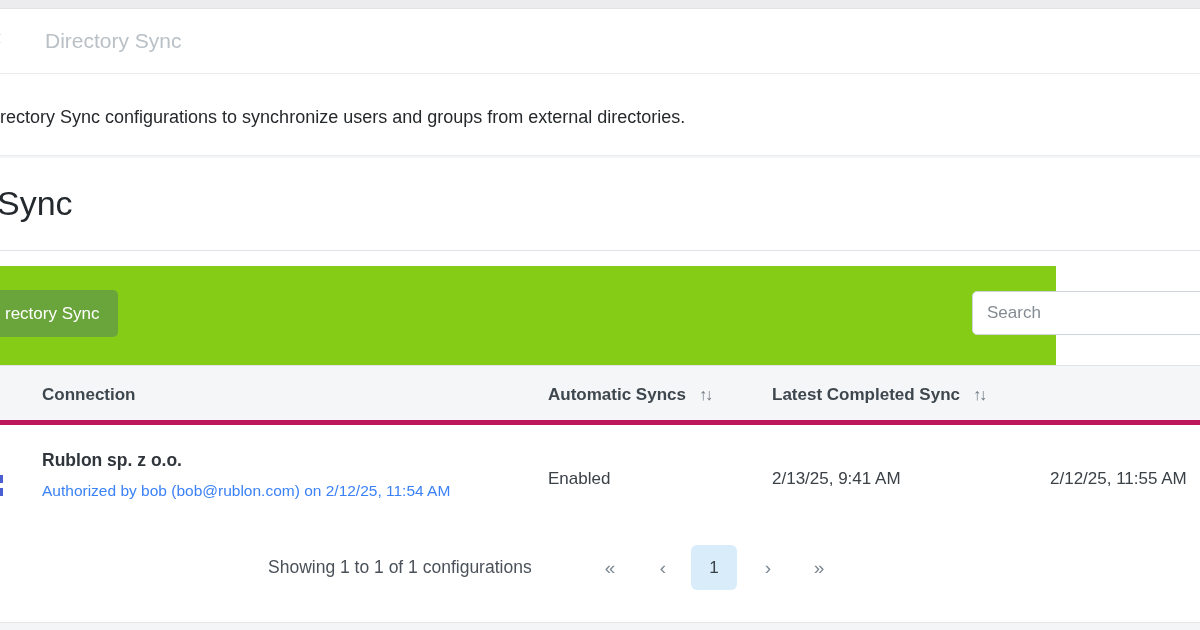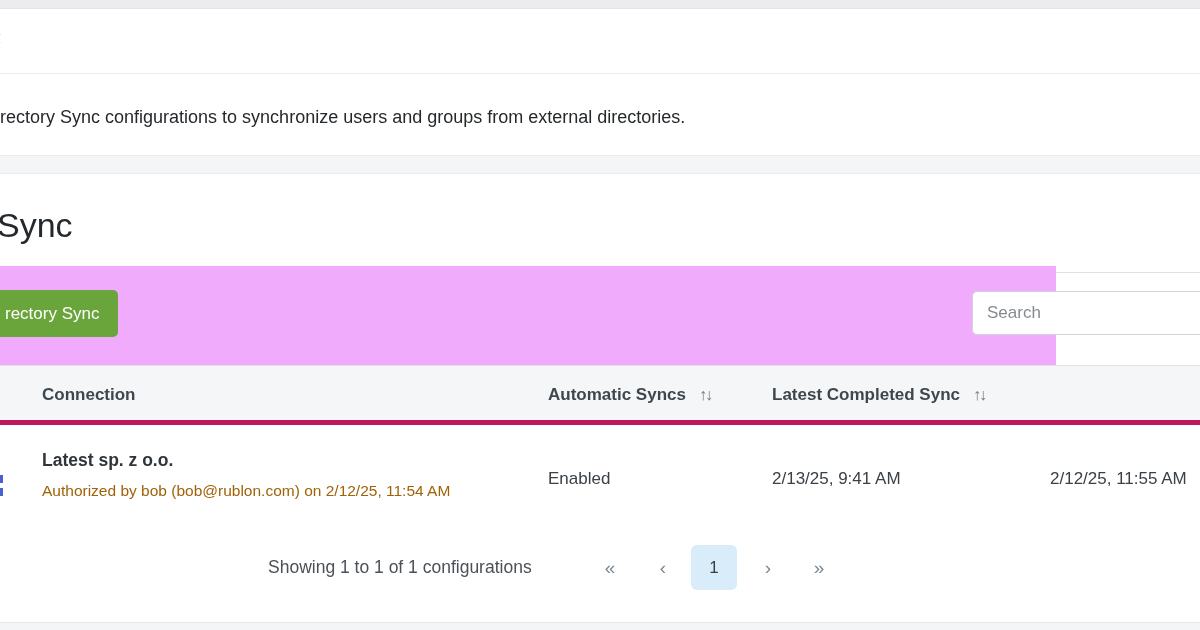--- a/index.html
+++ b/index.html
@@ -21,25 +21,25 @@
   .breadcrumb-label{position:absolute;left:45px;top:0;height:64px;line-height:64px;font-size:21px;color:#b9c0c6;}
 
   
   .desc-section{left:0;top:74px;width:1200px;height:81px;background:#ffffff;}
   .desc-text{position:absolute;left:0;top:33px;font-size:18px;color:#26292c;white-space:nowrap;text-align:center;}
 
   
   .gray-band{left:0;top:155px;width:1200px;height:17px;background:#f4f5f6;border-top:1px solid #ebecee;border-bottom:1px solid #ebecee;}
 
   
-  .heading-section{left:0;top:180px;width:1200px;height:92px;background:#ffffff;border-bottom:1px solid #dee2e6;}
+  .heading-section{left:0;top:158px;width:1200px;height:92px;background:#ffffff;border-bottom:1px solid #dee2e6;}
   .page-heading{position:absolute;left:-3px;top:26px;margin:0;font-size:34px;font-weight:500;color:#24292e;letter-spacing:0;}
 
   
-  .toolbar{left:0;top:266px;width:1056px;height:99px;background:#f0abfc;}
+  .toolbar{left:0;top:266px;width:1056px;height:99px;background:#84cc16;}
   .add-btn{
     position:absolute;left:-14px;top:24px;height:47px;line-height:47px;
     padding:0 19px;background:#6aa53c;color:#ffffff;font-size:17px;
     border:none;border-radius:5px;cursor:pointer;white-space:nowrap;
     font-family:inherit;
   }
   .search-input{
     position:absolute;left:972px;top:25px;width:250px;height:44px;
     border:1px solid #ced4da;border-radius:5px;background:#ffffff;
     padding:0 0 0 14px;font-size:17px;color:#333;outline:none;
@@ -56,21 +56,21 @@
   .th-latest{left:772px;}
   .th-created{left:1052px;color:#2e86eb;}
   .sort-glyph{font-size:16px;font-weight:400;color:#737c85;letter-spacing:-2px;margin-left:13px;}
   .sort-desc-svg{vertical-align:-3px;margin-left:9px;}
 
   
   .trow{left:0;top:426px;width:1200px;height:111px;background:#ffffff;}
   .provider-frag{position:absolute;left:0;width:3px;height:8px;background:#4a5fd0;}
   .frag-a{top:49px;} .frag-b{top:62px;}
   .conn-name{position:absolute;left:42px;top:24px;font-size:17.5px;font-weight:700;color:#2f353b;white-space:nowrap;}
-  .conn-detail{position:absolute;left:42px;top:56px;font-size:15.5px;color:#a16207;white-space:nowrap;}
+  .conn-detail{position:absolute;left:42px;top:56px;font-size:15.5px;color:#3b82f6;white-space:nowrap;}
   .cell{position:absolute;top:43px;font-size:17px;color:#3a4147;white-space:nowrap;}
   .cell-automatic{left:548px;}
   .cell-latest{left:772px;text-align:right;}
   .cell-created{left:1050px;}
 
   
   .pager{left:0;top:537px;width:951px;height:85px;background:#ffffff;padding-left:32px;}
   .pg{position:absolute;top:8px;height:45px;line-height:45px;}
   .pager-summary{left:268px;font-size:17.5px;color:#4a5158;white-space:nowrap;}
   .pg-btn{width:32px;text-align:center;font-size:19px;color:#7c8894;cursor:pointer;user-select:none;}
@@ -90,20 +90,21 @@
     transform:rotate(45deg);
   }
 </style>
 </head>
 <body>
 
 <div class="abs top-strip"></div>
 
 <div class="abs breadcrumb-bar">
   <span class="back-chevron">‹</span>
+  <span class="breadcrumb-label">Directory Sync</span>
 </div>
 
 <div class="abs desc-section">
   <div class="desc-text">rectory Sync configurations to synchronize users and groups from external directories.</div>
 </div>
 
 <div class="abs gray-band"></div>
 
 <div class="abs heading-section">
   <h1 class="page-heading">Sync</h1>
@@ -122,21 +123,21 @@
     <span>Automatic Syncs</span><span class="sort-glyph">↑↓</span>
   </div>
   <div class="th th-latest sortable">
     <span>Latest Completed Sync</span><span class="sort-glyph">↑↓</span>
   </div>
 </div>
 
 <div class="abs trow">
   <div class="provider-frag frag-a"></div>
   <div class="provider-frag frag-b"></div>
-  <div class="conn-name">Latest sp. z o.o.</div>
+  <div class="conn-name">Rublon sp. z o.o.</div>
   <div class="conn-detail">Authorized by bob (bob@rublon.com) on 2/12/25, 11:54 AM</div>
   <div class="cell cell-automatic">Enabled</div>
   <div class="cell cell-latest">2/13/25, 9:41 AM</div>
   <div class="cell cell-created">2/12/25, 11:55 AM</div>
 </div>
 
 <div class="abs pager">
   <span class="pg pager-summary">Showing 1 to 1 of 1 configurations</span>
   <span class="pg pg-btn pg-first">«</span>
   <span class="pg pg-btn pg-prev">‹</span>

